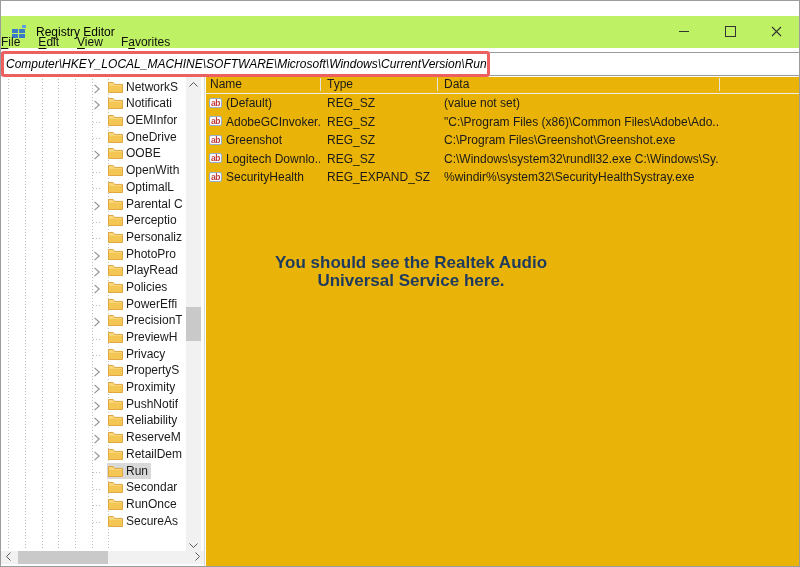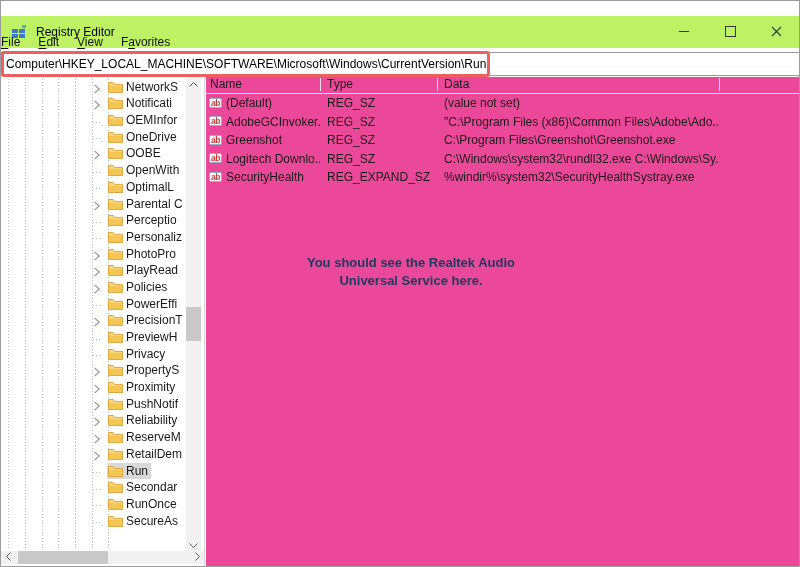--- a/index.html
+++ b/index.html
@@ -16,27 +16,27 @@
   .glyph-max{width:9px;height:9px;border:1px solid #333;display:block;}
 
   
   .menubar{position:absolute;left:0;top:32px;width:100%;height:19px;display:flex;align-items:center;font-size:12px;color:#111;}
   .menu-item{padding:0 9px;height:19px;line-height:19px;white-space:nowrap;}
   .menu-item:first-child{padding-left:0;}
   .ak{text-decoration:underline;text-underline-offset:2px;}
 
   
   .addressbar{position:absolute;left:0;top:51px;width:100%;height:24px;background:#fff;border-top:1px solid #9b9b9b;border-bottom:1px solid #9b9b9b;box-sizing:border-box;}
-  .address-text{position:absolute;left:5px;top:0;height:24px;line-height:23px;font-size:12px;color:#000;white-space:nowrap;}
+  .address-text{position:absolute;left:5px;top:0;height:24px;line-height:23px;font-size:12px;color:#000;white-space:nowrap;font-style:italic;}
   .address-highlight{position:absolute;left:0;top:50px;width:483px;height:20px;border:3px solid #ec6060;border-radius:3px;background:transparent;pointer-events:none;z-index:5;}
 
   
   .content{position:absolute;left:0;top:76px;right:0;bottom:0;}
   .tree-pane{position:absolute;left:0;top:0;width:204px;height:100%;border-right:1px solid #d9d9d9;box-sizing:border-box;background:#fff;overflow:hidden;}
-  .list-pane{position:absolute;left:205px;top:0;right:0;height:100%;background:#ec4899;overflow:hidden;}
+  .list-pane{position:absolute;left:205px;top:0;right:0;height:100%;background:#eab308;overflow:hidden;}
 
   
   .guides{position:absolute;left:0;top:0;width:186px;height:473px;pointer-events:none;}
   .guide{position:absolute;top:2px;bottom:0;width:1px;background-image:repeating-linear-gradient(to bottom,#bdbdbd 0 1px,transparent 1px 3px);}
   .tree-items{position:absolute;left:0;top:1px;width:186px;height:474px;overflow:hidden;}
   .tree-row{display:flex;align-items:flex-end;height:16.7px;padding-left:92px;box-sizing:border-box;}
   .twisty{width:14px;height:12px;display:flex;align-items:center;flex:none;position:relative;}
   .twisty .chevron{display:none;}
   .tree-row.expandable .twisty .chevron{display:block;}
   .connector{display:block;width:8px;height:1px;background-image:repeating-linear-gradient(to right,#bdbdbd 0 1px,transparent 1px 3px);}
@@ -62,21 +62,21 @@
   .lv-rows{position:absolute;left:0;top:17px;width:100%;}
   .lv-row{position:relative;height:18.5px;}
   .ab-icon{position:absolute;left:3px;top:3.5px;width:13px;height:10px;border:1px solid #94aecb;border-radius:2px;box-sizing:border-box;
            font-size:8.5px;font-weight:bold;letter-spacing:-0.5px;color:#c23b3b;line-height:8px;text-align:center;background:#fff;}
   .lv-cell{position:absolute;top:0;height:18.5px;line-height:18.5px;font-size:12px;color:#1a1a1a;white-space:nowrap;overflow:hidden;}
   .lv-name{left:20px;width:94px;}
   .lv-type{left:121px;width:110px;}
   .lv-data{left:238px;width:274px;}
 
   
-  .annotation{position:absolute;left:20px;top:177px;width:370px;text-align:center;font-size:13px;font-weight:bold;line-height:18px;color:#1e3a5f;}
+  .annotation{position:absolute;left:20px;top:177px;width:370px;text-align:center;font-size:17px;font-weight:bold;line-height:18px;color:#1e3a5f;}
 </style>
 </head>
 <body>
 
 <div id="window">
 
   <div class="titlebar">
     <svg class="app-icon" viewBox="0 0 16 16">
       <rect x="1" y="5" width="6" height="4" fill="#3a7bc8"></rect>
       <rect x="8" y="5" width="6" height="4" fill="#3a7bc8"></rect>

